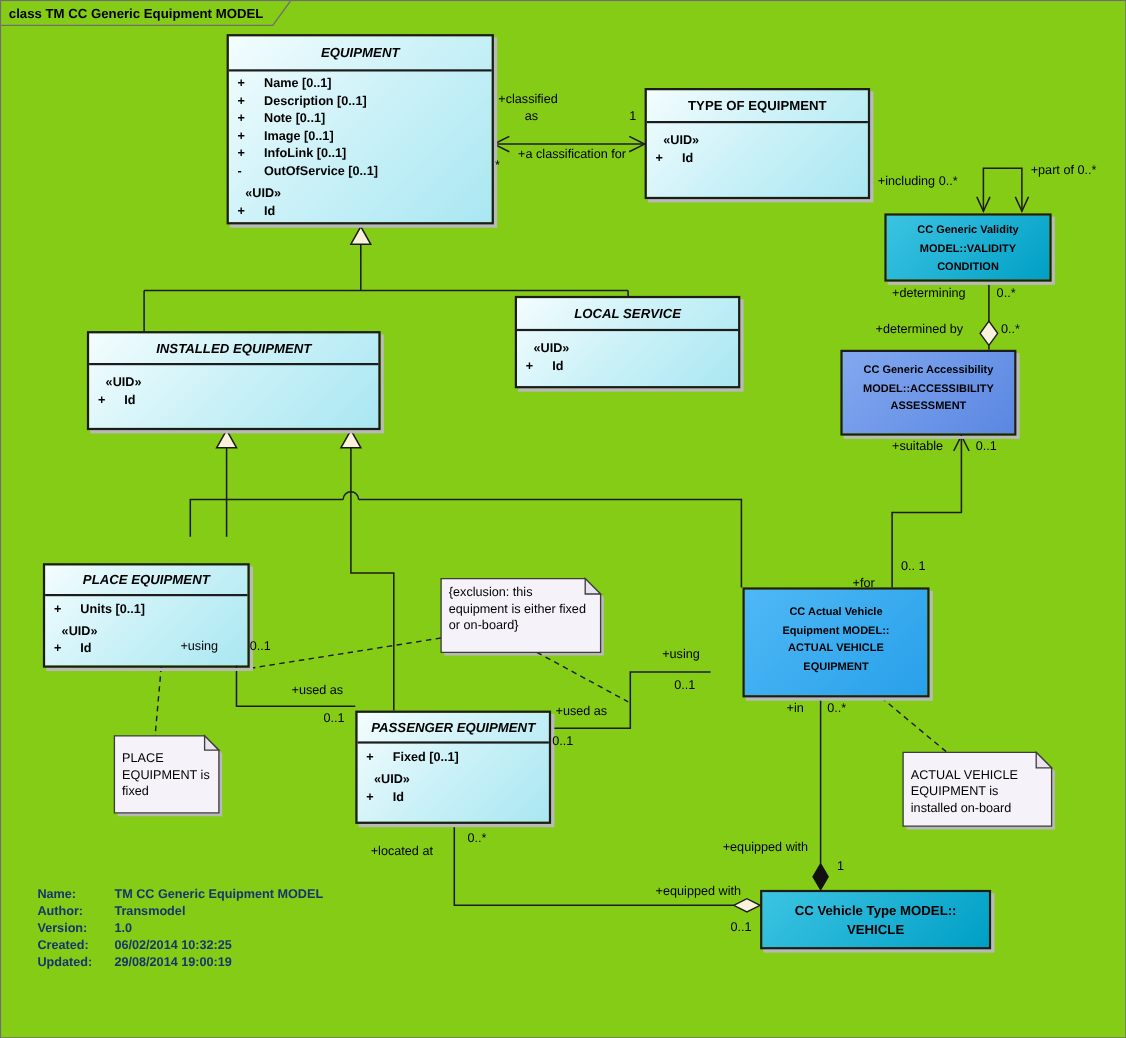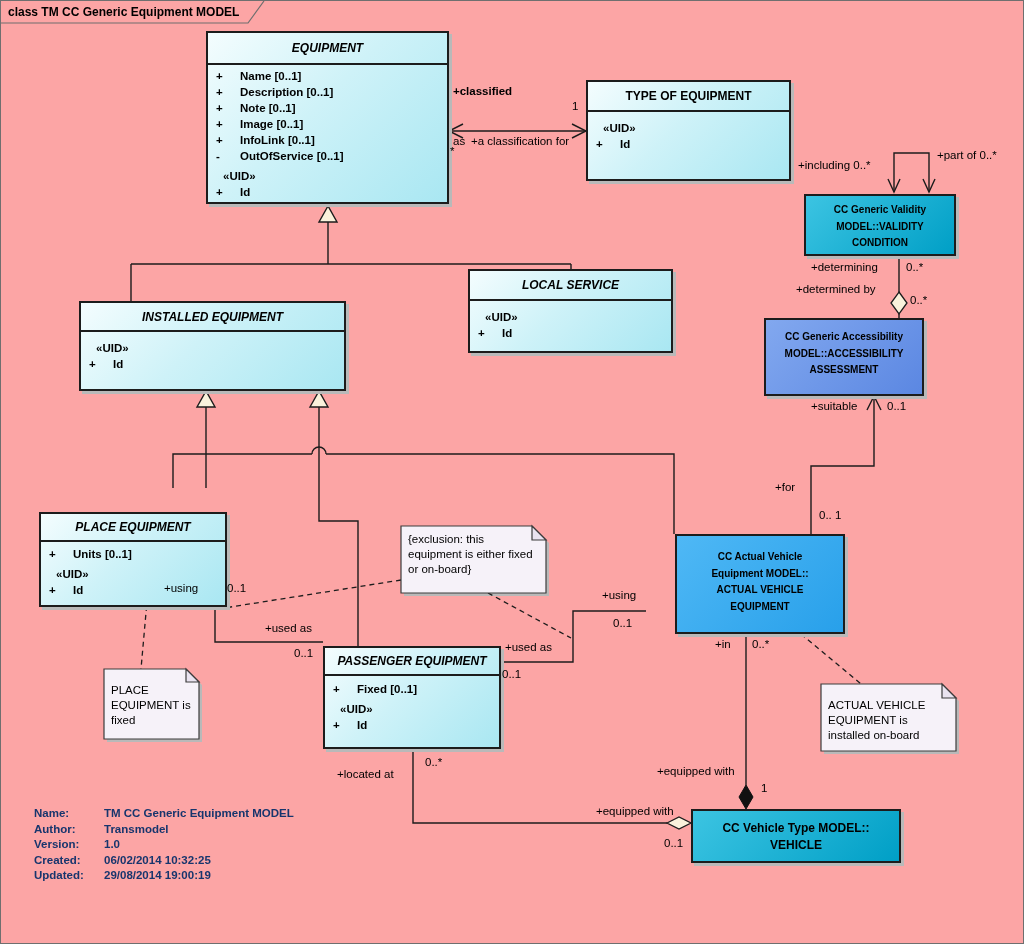--- a/index.html
+++ b/index.html
@@ -1,18 +1,18 @@
 <!DOCTYPE html>
 <html><head>
 <meta charset="utf-8">
 <style>
   html,body{margin:0;padding:0;background:#e9e9e9;}
   #canvas{
     position:relative;width:1024px;height:944px;box-sizing:border-box;
-    background:#fca5a5;border:1px solid #6f6f6f;overflow:hidden;
+    background:#84cc16;border:1px solid #6f6f6f;overflow:hidden;
     font-family:"Liberation Sans",sans-serif;color:#000;
   }
   #wires{position:absolute;left:0;top:0;z-index:1;}
   .cls{position:absolute;z-index:2;border:2px solid #1c1c1c;box-shadow:3px 3px 0 #b9b9b9;
        font-size:11.5px;box-sizing:border-box;}
   .light{background:linear-gradient(135deg,#f4fdfe 0%,#cef2f8 45%,#a9e7f2 100%);}
   .cls-name{font-weight:bold;font-size:12px;text-align:center;border-bottom:2px solid #1c1c1c;
             display:flex;align-items:center;justify-content:center;}
   .it{font-style:italic;}
   .attr{display:flex;padding-left:8px;height:16px;line-height:16px;font-weight:bold;}
@@ -223,34 +223,34 @@
 
   <div class="cls solid cyanbox" style="left:690px;top:808px;width:210px;height:54px;padding-top:9px;font-size:12px;">
     <div class="nline">CC Vehicle Type MODEL::</div>
     <div class="nline">VEHICLE</div>
   </div>
 
   <div class="note-text" style="left:407px;top:531px;width:131px;">{exclusion: this equipment is either fixed or on-board}</div>
   <div class="note-text" style="left:110px;top:682px;width:84px;">PLACE EQUIPMENT is fixed</div>
   <div class="note-text" style="left:827px;top:697px;width:122px;">ACTUAL VEHICLE EQUIPMENT is installed on-board</div>
 
-  <span class="elabel" style="left:452px;top:84px;font-weight:bold;">+classified</span>
-  <span class="elabel" style="left:452px;top:99px;margin-top:35px;">as</span>
+  <span class="elabel" style="left:452px;top:84px;">+classified</span>
+  <span class="elabel" style="left:476px;top:99px;">as</span>
   <span class="elabel" style="left:571px;top:99px;">1</span>
   <span class="elabel" style="left:470px;top:134px;">+a classification for</span>
   <span class="elabel" style="left:449px;top:144px;">*</span>
   <span class="elabel" style="left:797px;top:158px;">+including 0..*</span>
   <span class="elabel" style="left:936px;top:148px;">+part of 0..*</span>
   <span class="elabel" style="left:810px;top:260px;">+determining</span>
   <span class="elabel" style="left:905px;top:260px;">0..*</span>
-  <span class="elabel" style="left:795px;top:282px;text-align:right;">+determined by</span>
+  <span class="elabel" style="left:795px;top:293px;text-align:right;">+determined by</span>
   <span class="elabel" style="left:909px;top:293px;">0..*</span>
   <span class="elabel" style="left:810px;top:399px;">+suitable</span>
   <span class="elabel" style="left:886px;top:399px;">0..1</span>
-  <span class="elabel" style="left:774px;top:480px;text-align:center;">+for</span>
+  <span class="elabel" style="left:774px;top:524px;text-align:center;">+for</span>
   <span class="elabel" style="left:818px;top:508px;">0.. 1</span>
   <span class="elabel" style="left:163px;top:581px;">+using</span>
   <span class="elabel" style="left:226px;top:581px;">0..1</span>
   <span class="elabel" style="left:264px;top:621px;">+used as</span>
   <span class="elabel" style="left:293px;top:646px;">0..1</span>
   <span class="elabel" style="left:504px;top:640px;">+used as</span>
   <span class="elabel" style="left:501px;top:667px;">0..1</span>
   <span class="elabel" style="left:601px;top:588px;">+using</span>
   <span class="elabel" style="left:612px;top:616px;">0..1</span>
   <span class="elabel" style="left:714px;top:637px;">+in</span>

